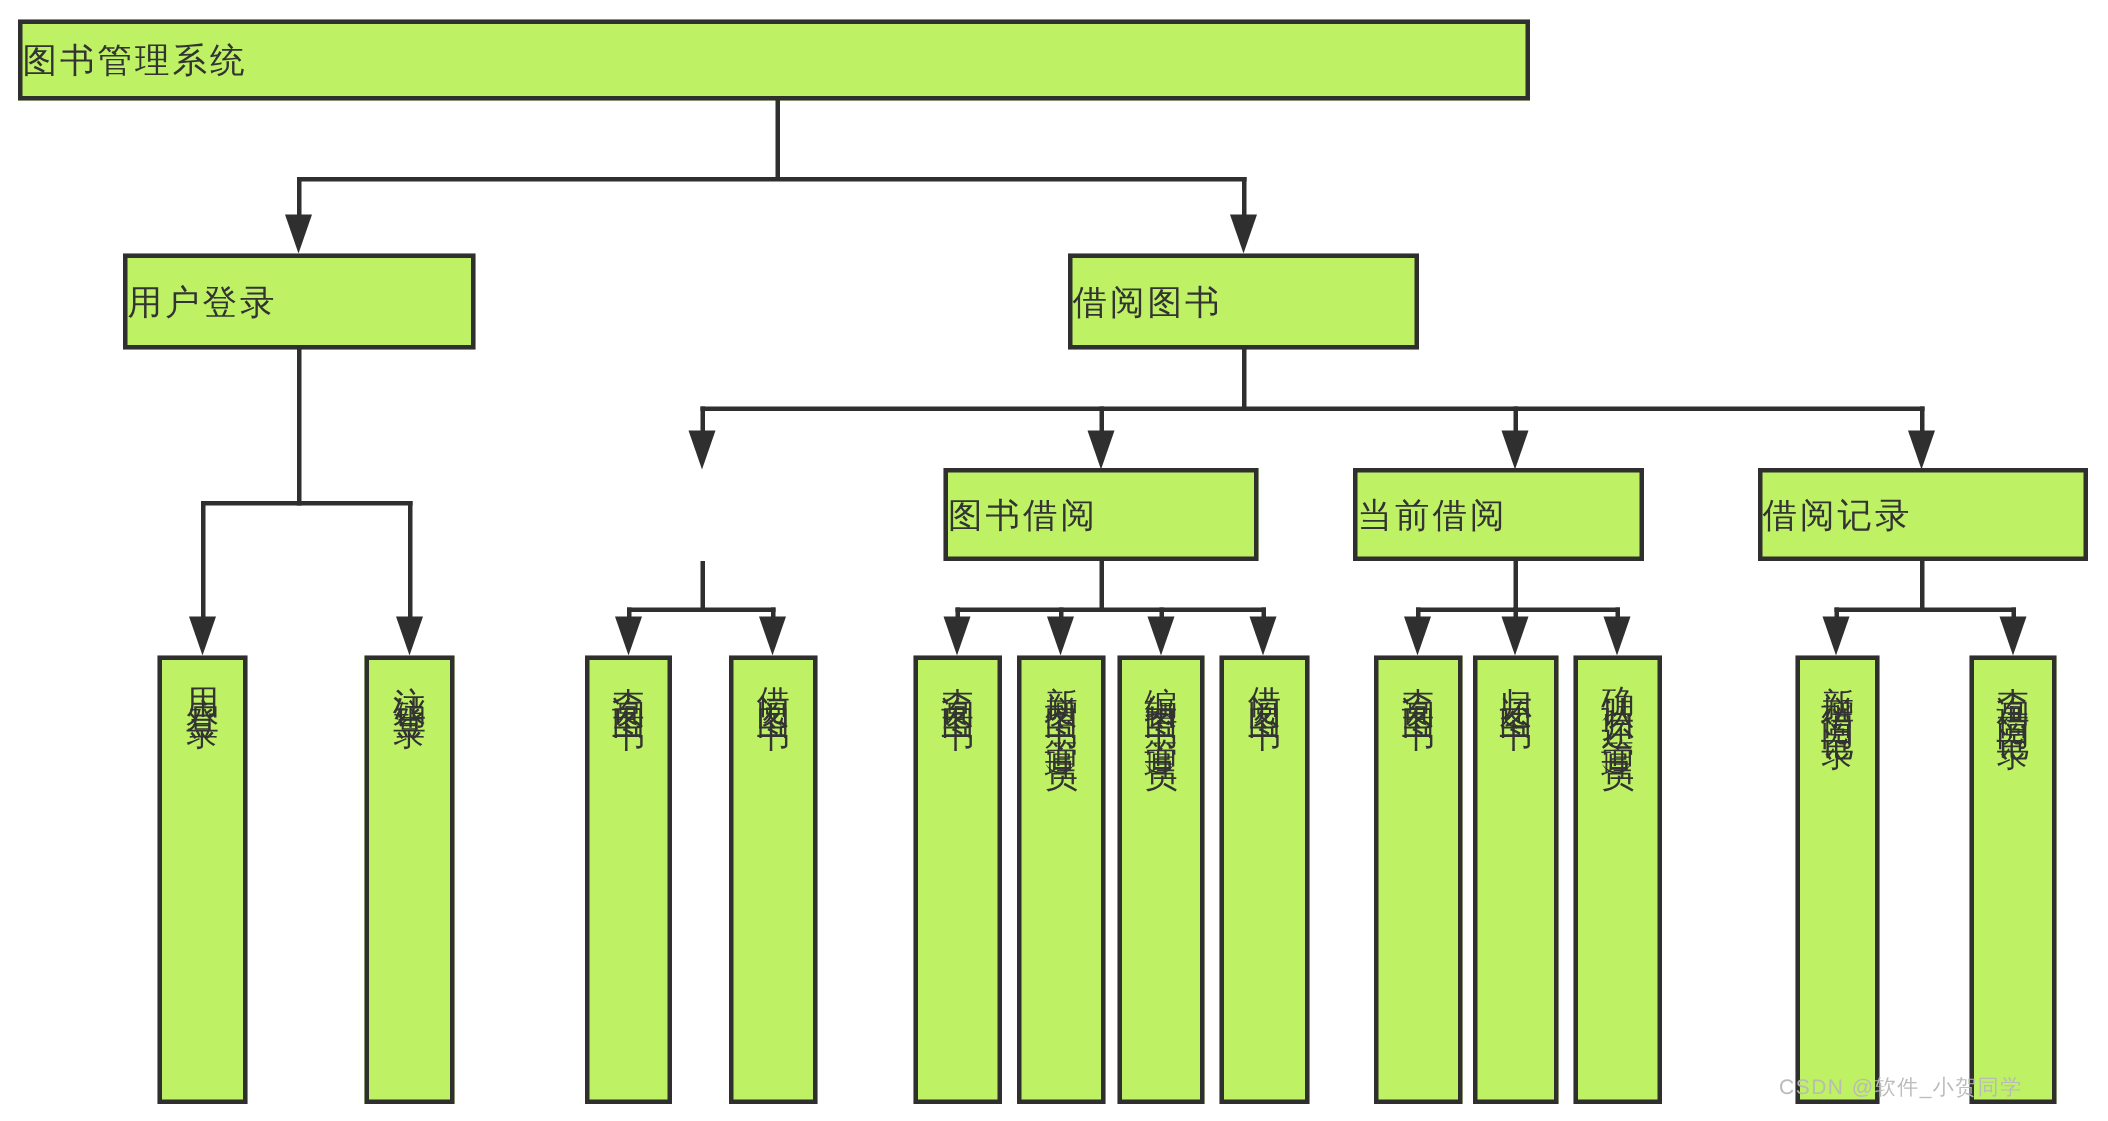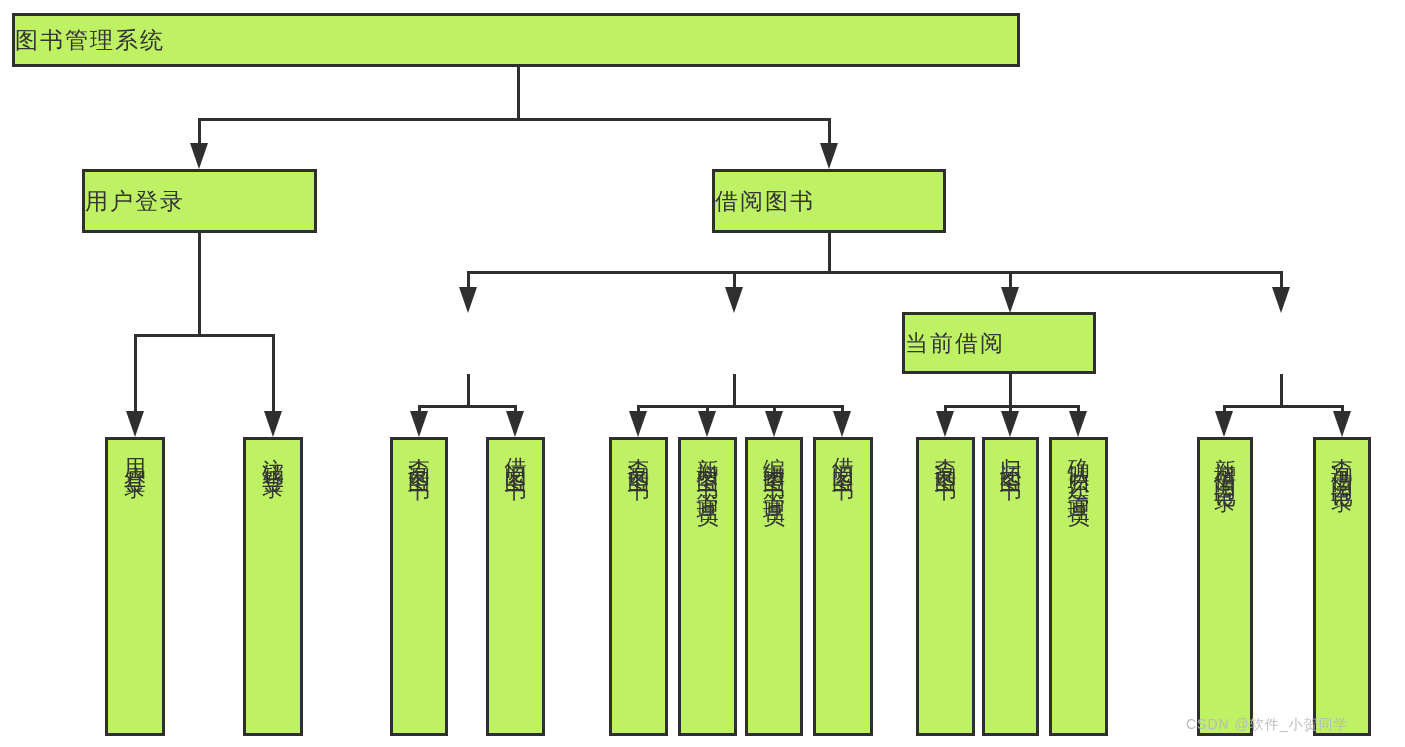--- a/index.html
+++ b/index.html
@@ -84,22 +84,28 @@
   <div class="hline" style="left:467px; top:271px; width:816px;"></div>
   <div class="vline" style="left:467px; top:271px; height:20px;"></div>
   <div class="arrow" style="left:459px; top:287px;"></div>
   <div class="vline" style="left:733px; top:271px; height:20px;"></div>
   <div class="arrow" style="left:725px; top:287px;"></div>
   <div class="vline" style="left:1009px; top:271px; height:20px;"></div>
   <div class="arrow" style="left:1001px; top:287px;"></div>
   <div class="vline" style="left:1280px; top:271px; height:20px;"></div>
   <div class="arrow" style="left:1272px; top:287px;"></div>
 
+  <div class="box hbox" style="left:629px; top:312px; width:210px; height:62px;">
+    <span>图书借阅</span>
+  </div>
   <div class="box hbox" style="left:902px; top:312px; width:194px; height:62px;">
     <span>当前借阅</span>
+  </div>
+  <div class="box hbox" style="left:1172px; top:312px; width:220px; height:62px;">
+    <span>借阅记录</span>
   </div>
 
   <div class="vline" style="left:467px; top:374px; height:34px;"></div>
   <div class="vline" style="left:733px; top:374px; height:34px;"></div>
   <div class="vline" style="left:1009px; top:374px; height:34px;"></div>
   <div class="vline" style="left:1280px; top:374px; height:34px;"></div>
 
   <div class="hline" style="left:418px; top:405px; width:99px;"></div>
   <div class="hline" style="left:637px; top:405px; width:207px;"></div>
   <div class="hline" style="left:944px; top:405px; width:136px;"></div>

